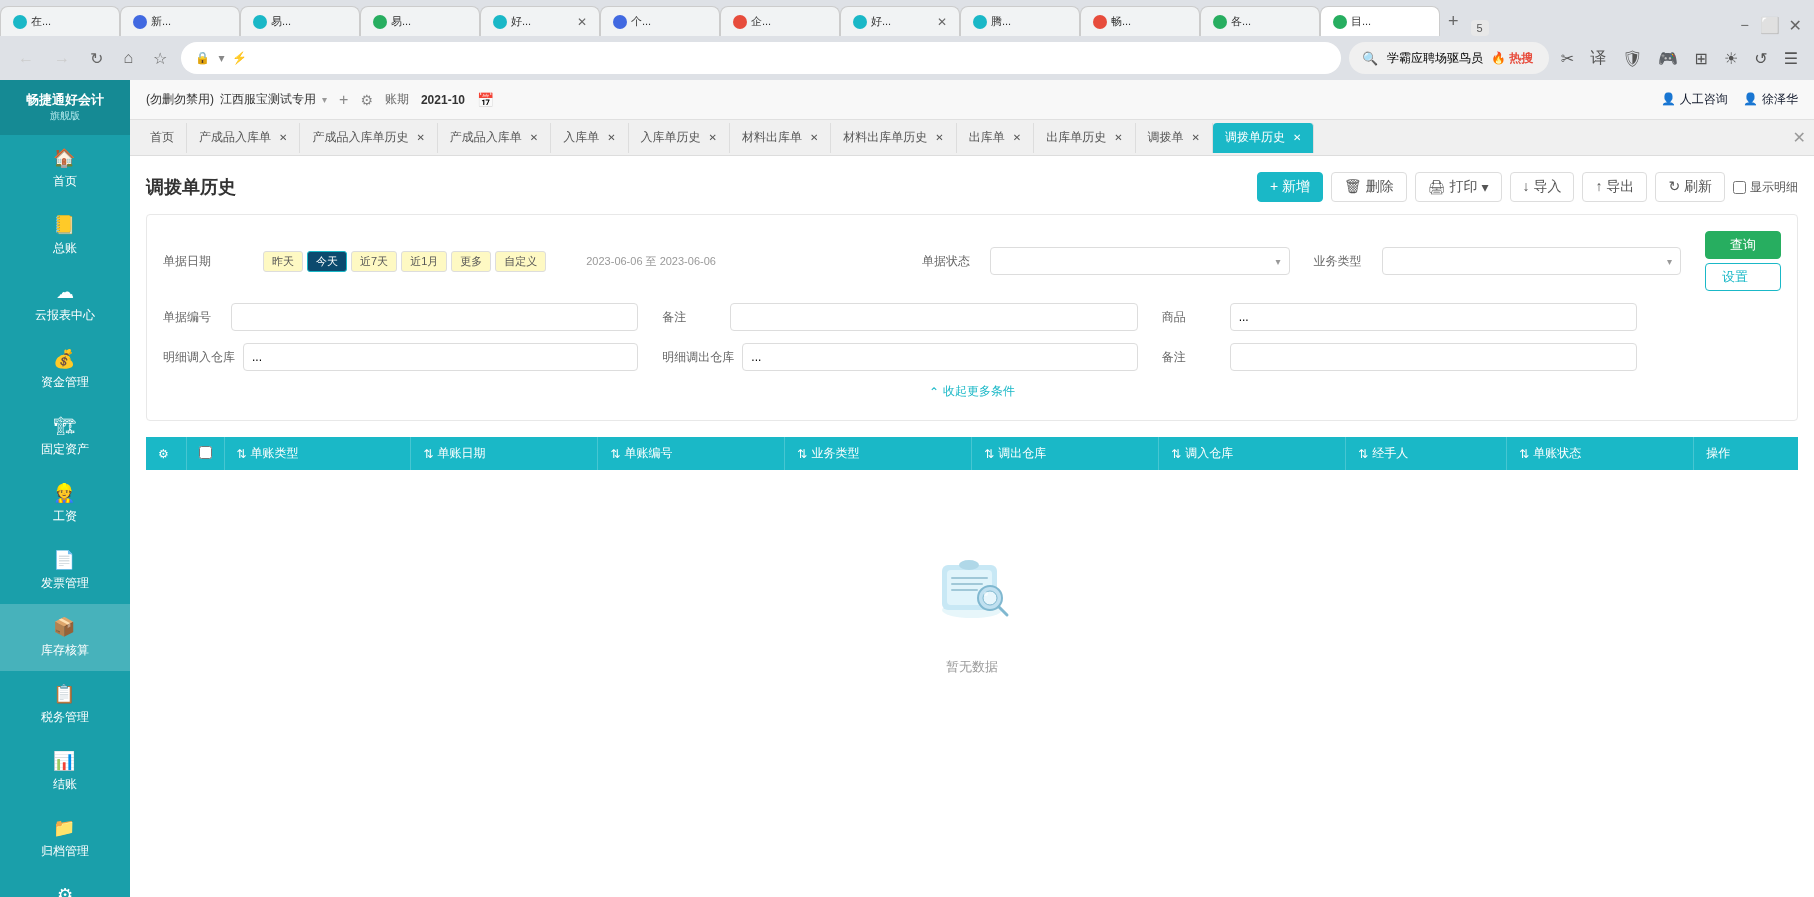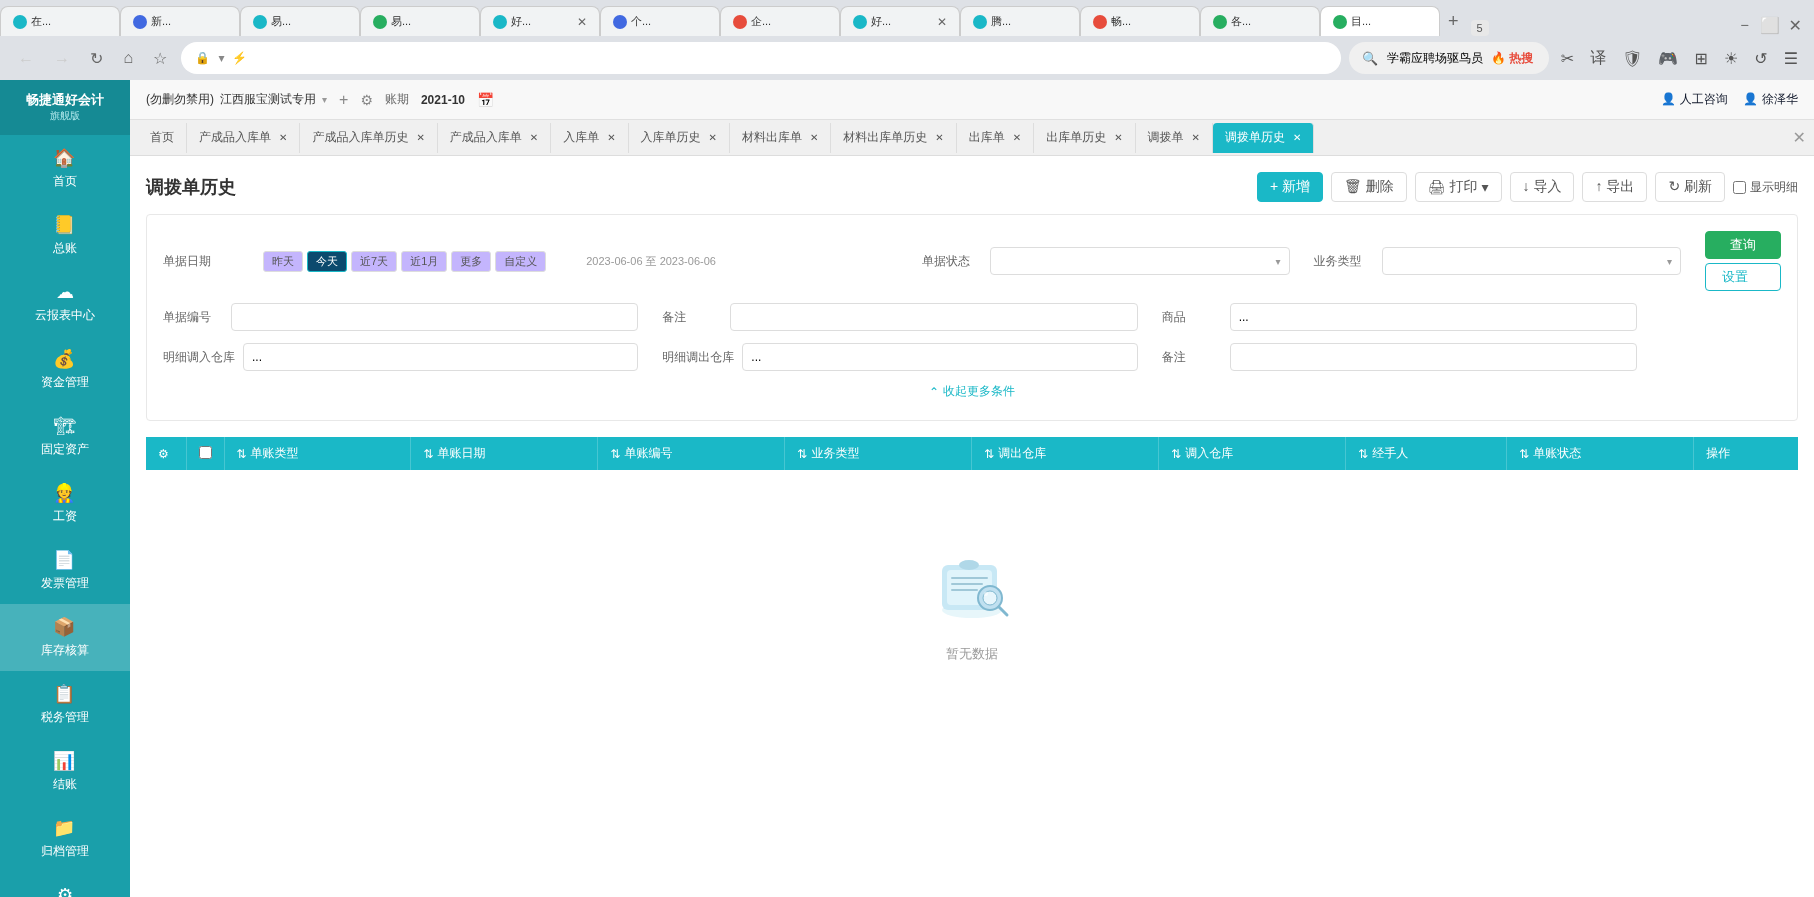--- a/index.html
+++ b/index.html
@@ -60,36 +60,36 @@
     .action-btn.green { background: #27ae60; color: #fff; border-color: #27ae60; }
 
     
     .filter-area { background: #fff; border: 1px solid #e8e8e8; border-radius: 4px; padding: 16px; margin-bottom: 16px; }
     .filter-row { display: flex; align-items: center; gap: 24px; margin-bottom: 12px; }
     .filter-item { display: flex; align-items: center; gap: 8px; flex: 1; }
     .filter-label { font-size: 12px; color: #666; white-space: nowrap; min-width: 60px; }
     .filter-input { flex: 1; height: 28px; border: 1px solid #ddd; border-radius: 4px; padding: 0 8px; font-size: 12px; outline: none; }
     .filter-select { flex: 1; height: 28px; border: 1px solid #ddd; border-radius: 4px; padding: 0 8px; font-size: 12px; outline: none; display: flex; align-items: center; justify-content: space-between; cursor: pointer; background: #fff; }
     .date-filter { display: flex; align-items: center; gap: 4px; }
-    .date-btn { padding: 2px 8px; border: 1px solid #ddd; border-radius: 3px; font-size: 11px; cursor: pointer; background: #c4b5fd; color: #555; }
+    .date-btn { padding: 2px 8px; border: 1px solid #ddd; border-radius: 3px; font-size: 11px; cursor: pointer; background: #fef9c3; color: #555; }
     .date-btn.active { background: #0c4a6e; color: #fff; border-color: #1ab8c7; }
     .date-range { font-size: 11px; color: #999; }
     .collapse-btn { display: flex; align-items: center; justify-content: center; gap: 4px; font-size: 12px; color: #1ab8c7; cursor: pointer; padding: 4px; }
 
     
     .data-table { width: 100%; border-collapse: collapse; }
     .table-header { background: #1ab8c7; }
     .table-header th { padding: 8px 12px; text-align: left; font-size: 12px; color: #fff; font-weight: normal; white-space: nowrap; border-right: 1px solid rgba(255,255,255,0.2); }
     .table-header th:last-child { border-right: none; }
     .th-inner { display: flex; align-items: center; gap: 4px; }
     .settings-cell { width: 40px; text-align: center; }
     .checkbox-cell { width: 30px; text-align: center; }
 
     
-    .empty-state { display: flex; flex-direction: column; align-items: center; justify-content: flex-start; padding: 80px 0; gap: 12px; }
+    .empty-state { display: flex; flex-direction: column; align-items: center; justify-content: flex-start; padding: 80px 0; gap: 25px; }
     .empty-text { font-size: 13px; color: #999; }
 
     
     .dropdown-arrow { font-size: 10px; color: #999; }
   </style>
 </head>
 <body>
 
 <div>
 

